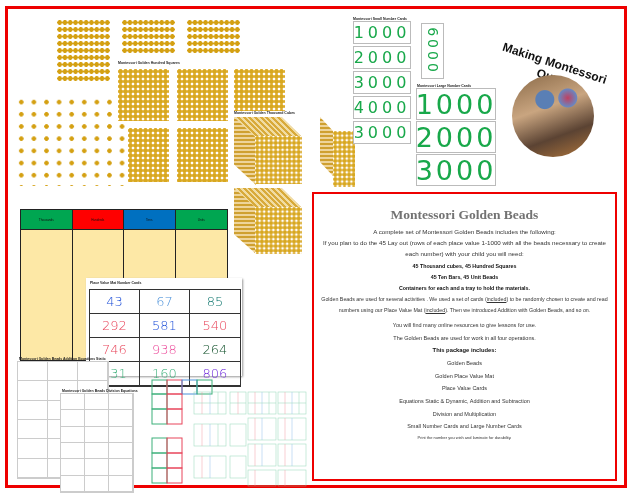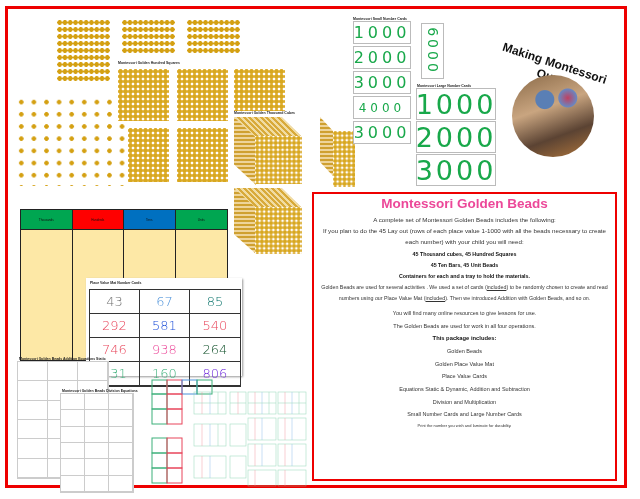--- a/index.html
+++ b/index.html
@@ -21,21 +21,21 @@
   .pv-head{height:19px;border-bottom:1px solid #222;font-size:3px;display:flex;align-items:center;justify-content:center;color:#111;}
   .pv-body{flex:1;background:#fde8a6;}
   .pvcards{position:absolute;left:86px;top:278px;width:156px;height:98px;background:#fff;box-shadow:1px 1px 2px #999;}
   .pvgrid{position:absolute;left:3px;top:11px;width:150px;border:1px solid #333;display:grid;grid-template-columns:repeat(3,1fr);}
   .pvcell{height:23px;border-right:1px solid #333;border-bottom:1px solid #333;display:flex;align-items:center;justify-content:center;font-size:13px;font-family:"DejaVu Sans",sans-serif;font-weight:300;}
   .pvcell:nth-child(3n){border-right:none;}
   .eqsheet{position:absolute;background:#fff;border:1px solid #ccc;}
   .eqgrid{display:grid;grid-template-columns:repeat(3,1fr);}
   .eqcell{border-right:1px solid #ccc;border-bottom:1px solid #ccc;font-size:3.5px;color:#777;display:flex;align-items:center;justify-content:center;}
   .textpanel{position:absolute;left:312px;top:192px;width:305px;height:289px;border:2px solid #e00;background:#fff;box-sizing:border-box;text-align:center;color:#333;font-family:"Liberation Sans",sans-serif;}
-  .tp-title{font-size:13.5px;font-weight:bold;color:#ec4899;margin-top:2px;}
+  .tp-title{font-size:13.5px;font-weight:bold;color:#737373;margin-top:13px;font-family:Liberation Serif, serif;}
   .tp-p{font-size:6.2px;margin:0;line-height:9.5px;}
   .tp-b{font-size:5.3px;font-weight:bold;color:#111;line-height:11px;}
   .tp-s{font-size:5.5px;line-height:12.6px;}
   .tp-small{font-size:4px;line-height:10px;}
   .u{text-decoration:underline;}
   .logo{position:absolute;left:512px;top:75px;width:82px;height:82px;border-radius:50%;background:radial-gradient(circle at 40% 30%,#5a7fb5 0,#5a7fb5 9px,transparent 10px),radial-gradient(circle at 68% 28%,#c04060 0,#6a86c0 9px,transparent 10px),linear-gradient(160deg,#8a6a48 0%,#c9a580 40%,#5b4333 70%,#b0763c 100%);overflow:hidden;}
   .logo-text{position:absolute;left:495px;top:56px;width:115px;text-align:center;font-size:12px;font-weight:bold;color:#111;transform:rotate(18deg);}
 </style>
 </head>
 <body>
@@ -90,21 +90,21 @@
 </div>
 <div class="abs" style="left:320px;top:117px;width:35px;height:72px;">
   <div class="abs cube-side" style="left:0;top:0;width:14px;height:60px;clip-path:polygon(0 0,100% 25%,100% 100%,0 75%);"></div>
   <div class="abs cube-front" style="left:13px;top:14px;width:22px;height:56px;"></div>
 </div>
 
 <div class="abs tinylabel" style="left:353px;top:17px;">Montessori Small Number Cards</div>
 <div class="ncard" style="left:353px;top:21px;width:58px;height:23px;font-size:16px;">1000</div>
 <div class="ncard" style="left:353px;top:46px;width:58px;height:23px;font-size:16px;">2000</div>
 <div class="ncard" style="left:353px;top:71px;width:58px;height:23px;font-size:16px;">3000</div>
-<div class="ncard" style="left:353px;top:96px;width:58px;height:23px;font-size:12px;">4000</div>
+<div class="ncard" style="left:353px;top:96px;width:58px;height:23px;font-size:16px;">4000</div>
 <div class="ncard" style="left:353px;top:121px;width:58px;height:23px;font-size:16px;">3000</div>
 <div class="ncard" style="left:421px;top:23px;width:23px;height:56px;">
   <span style="transform:rotate(90deg);display:block;font-size:14px;letter-spacing:3px;">6000</span>
 </div>
 
 <div class="abs tinylabel" style="left:417px;top:84px;">Montessori Large Number Cards</div>
 <div class="ncard" style="left:416px;top:88px;width:80px;height:32px;font-size:27px;letter-spacing:3px;">1000</div>
 <div class="ncard" style="left:416px;top:121px;width:80px;height:32px;font-size:27px;letter-spacing:3px;">2000</div>
 <div class="ncard" style="left:416px;top:154px;width:80px;height:32px;font-size:27px;letter-spacing:3px;">3000</div>
 
@@ -126,21 +126,21 @@
     </div>
   <div class="pv-col">
       <div class="pv-head" style="background:#00a651;">Units</div>
       <div class="pv-body"></div>
     </div>
 </div>
 
 <div class="pvcards">
   <div class="abs tinylabel" style="left:4px;top:3px;">Place Value Mat Number Cards</div>
   <div class="pvgrid">
-    <div class="pvcell" style="color:#737373">43</div>
+    <div class="pvcell" style="color:#1d4ed8">43</div>
     <div class="pvcell" style="color:#4a90d9">67</div>
     <div class="pvcell" style="color:#0f766e">85</div>
     <div class="pvcell" style="color:#e8455a">292</div>
     <div class="pvcell" style="color:#1d4ed8">581</div>
     <div class="pvcell" style="color:#e8455a">540</div>
     <div class="pvcell" style="color:#e8455a">746</div>
     <div class="pvcell" style="color:#ec4899">938</div>
     <div class="pvcell" style="color:#14532d">264</div>
     <div class="pvcell" style="color:#3db07a">531</div>
     <div class="pvcell" style="color:#3db07a">160</div>

